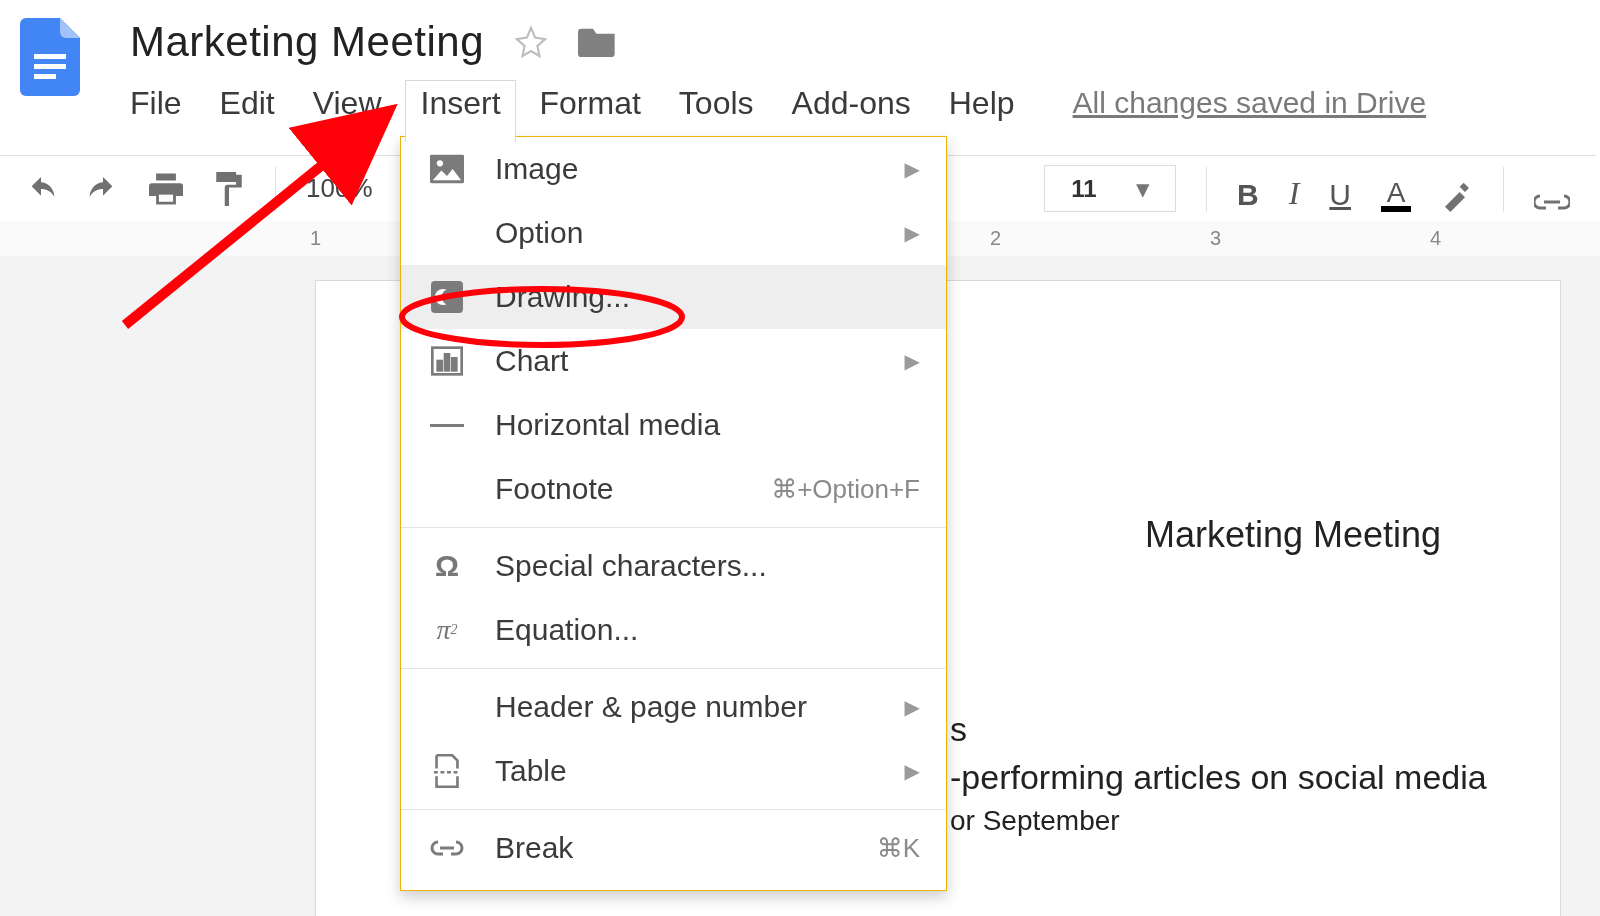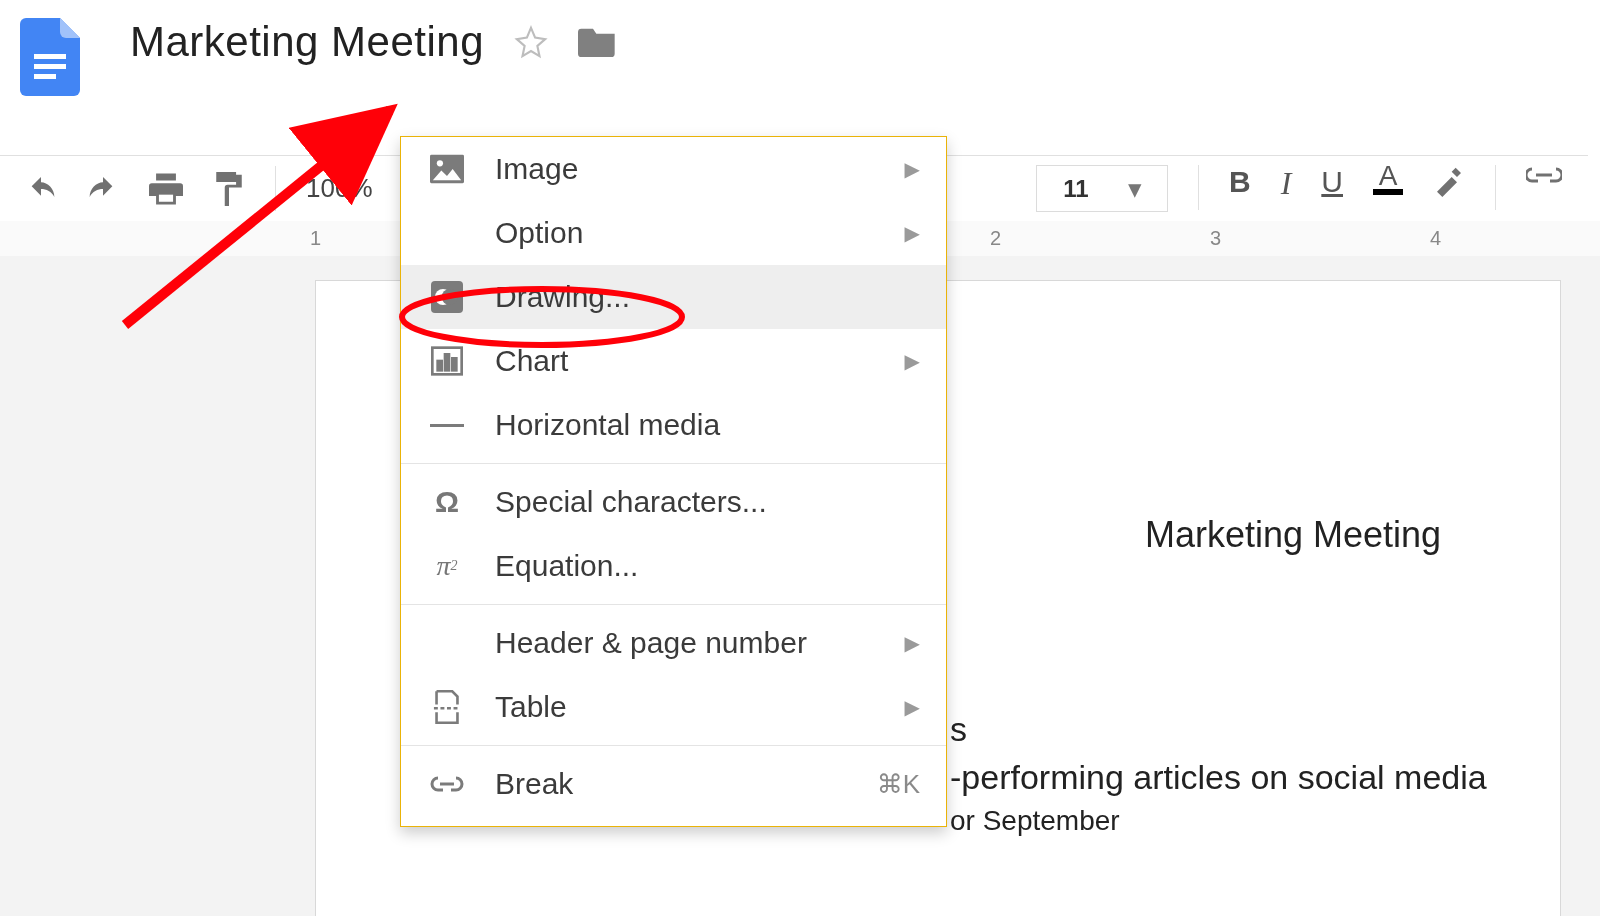--- a/index.html
+++ b/index.html
@@ -7,25 +7,25 @@
   .topbar{display:flex;align-items:flex-start;padding:18px 0 0 20px;}
   .logo{width:60px;height:78px;margin-right:50px;}
   .title-area{display:flex;flex-direction:column;}
   .title-row{display:flex;align-items:center;gap:30px;}
   .doc-title{font-size:42px;color:#222;letter-spacing:0.5px;}
   .star,.folder{color:#b9b9b9;}
   .menubar{display:flex;align-items:center;gap:38px;margin-top:18px;font-size:32px;color:#3a3a3a;}
   .menu-item{cursor:pointer;}
   .menu-item.open{background:#fff;border:1px solid #d9d9d9;border-bottom:none;padding:4px 14px 20px;margin:-4px -14px -20px;position:relative;z-index:20;}
   .save-status{font-size:30px;color:#7a7a7a;text-decoration:underline;margin-left:20px;}
-  .toolbar{position:absolute;top:155px;left:0;right:12px;height:65px;border-top:1px solid #e0e0e0;border-bottom:1px solid #e0e0e0;display:flex;align-items:center;padding-left:25px;gap:30px;color:#757575;font-size:26px;}
+  .toolbar{position:absolute;top:155px;left:0;right:4px;height:65px;border-top:1px solid #e0e0e0;border-bottom:1px solid #e0e0e0;display:flex;align-items:center;padding-left:25px;gap:30px;color:#757575;font-size:26px;}
   .tb-sep{width:1px;height:45px;background:#e0e0e0;}
   .tb-btn{display:flex;align-items:center;justify-content:center;}
   .zoom{color:#444;font-weight:500;}
-  .toolbar-right{position:absolute;right:0;display:flex;align-items:flex-start;gap:30px;padding-right:26px;}
+  .toolbar-right{position:absolute;right:0;display:flex;align-items:flex-end;gap:30px;padding-right:26px;}
   .font-size-box{border:1px solid #dcdcdc;width:130px;height:45px;display:flex;align-items:center;justify-content:center;gap:40px;color:#333;font-weight:600;font-size:24px;}
   .ruler{position:absolute;top:221px;left:0;right:0;height:35px;background:#fafafa;border-bottom:1px solid #e9e9e9;font-size:20px;color:#888;}
   .ruler-tick{position:absolute;top:6px;}
   .page-bg{position:absolute;top:256px;left:0;right:0;bottom:0;background:#f3f3f3;}
   .page{position:absolute;top:280px;left:315px;width:1244px;height:800px;background:#fff;border:1px solid #d8d8d8;}
   .page-title{position:absolute;top:514px;left:1145px;font-size:36px;color:#222;}
   .page-line1{position:absolute;top:710px;left:950px;font-size:34px;color:#222;}
   .page-line2{position:absolute;top:758px;left:950px;font-size:34px;color:#222;}
   .page-line3{position:absolute;top:805px;left:950px;font-size:28px;color:#222;}
   .dropdown{position:absolute;top:136px;left:400px;width:545px;background:#fff;border:1px solid #eab308;box-shadow:0 6px 14px rgba(0,0,0,0.20);z-index:15;padding-bottom:10px;}
@@ -60,20 +60,31 @@
         <svg width="34" height="34" viewBox="0 0 24 24" fill="none" stroke="#bdbdbd" stroke-width="1.5">
             <path d="M12 2l2.9 6.9L22 10l-5.5 4.8L18 22l-6-3.6L6 22l1.5-7.2L2 10l7.1-1.1z"></path>
           </svg>
       </span>
       <span class="folder">
         <svg width="40" height="36" viewBox="0 0 24 20" fill="#808080">
             <path d="M2 2h7l2 3h11v12a2 2 0 0 1-2 2H2a2 2 0 0 1-2-2V4a2 2 0 0 1 2-2z"></path>
           </svg>
       </span>
     </div>
+    <div class="menubar">
+      <span class="menu-item">File</span>
+      <span class="menu-item">Edit</span>
+      <span class="menu-item">View</span>
+      <span class="menu-item open">Insert</span>
+      <span class="menu-item">Format</span>
+      <span class="menu-item">Tools</span>
+      <span class="menu-item">Add-ons</span>
+      <span class="menu-item">Help</span>
+      <span class="save-status">All changes saved in Drive</span>
+    </div>
   </div>
 </div>
 
 <div class="toolbar">
   <span class="tb-btn">
     <svg width="32" height="26" viewBox="0 0 24 18" fill="#717171">
         <path d="M12 4V0L5 7l7 7V9c4 0 8 2 10 6 0-6-5-11-10-11z"></path>
       </svg>
   </span>
   <span class="tb-btn">
@@ -177,20 +188,25 @@
     <span class="dd-arrow">▶</span>
   </div>
   <div class="dd-item">
     <span class="dd-icon">
       <svg width="34" height="6" viewBox="0 0 34 6">
           <rect y="2" width="34" height="3" fill="#7b7b7b"></rect>
         </svg>
     </span>
     <span>Horizontal media</span>
   </div>
+  <div class="dd-item">
+    <span class="dd-icon blank"></span>
+    <span>Footnote</span>
+    <span class="dd-short">⌘+Option+F</span>
+  </div>
   <div class="dd-sep"></div>
   <div class="dd-item">
     <span class="dd-icon" style="font-size:30px;font-weight:600">Ω</span>
     <span>Special characters...</span>
   </div>
   <div class="dd-item">
     <span class="dd-icon" style="font-family:'Times New Roman',serif;font-style:italic;font-size:28px">π<sup style="font-size:14px">2</sup></span>
     <span>Equation...</span>
   </div>
   <div class="dd-sep"></div>

